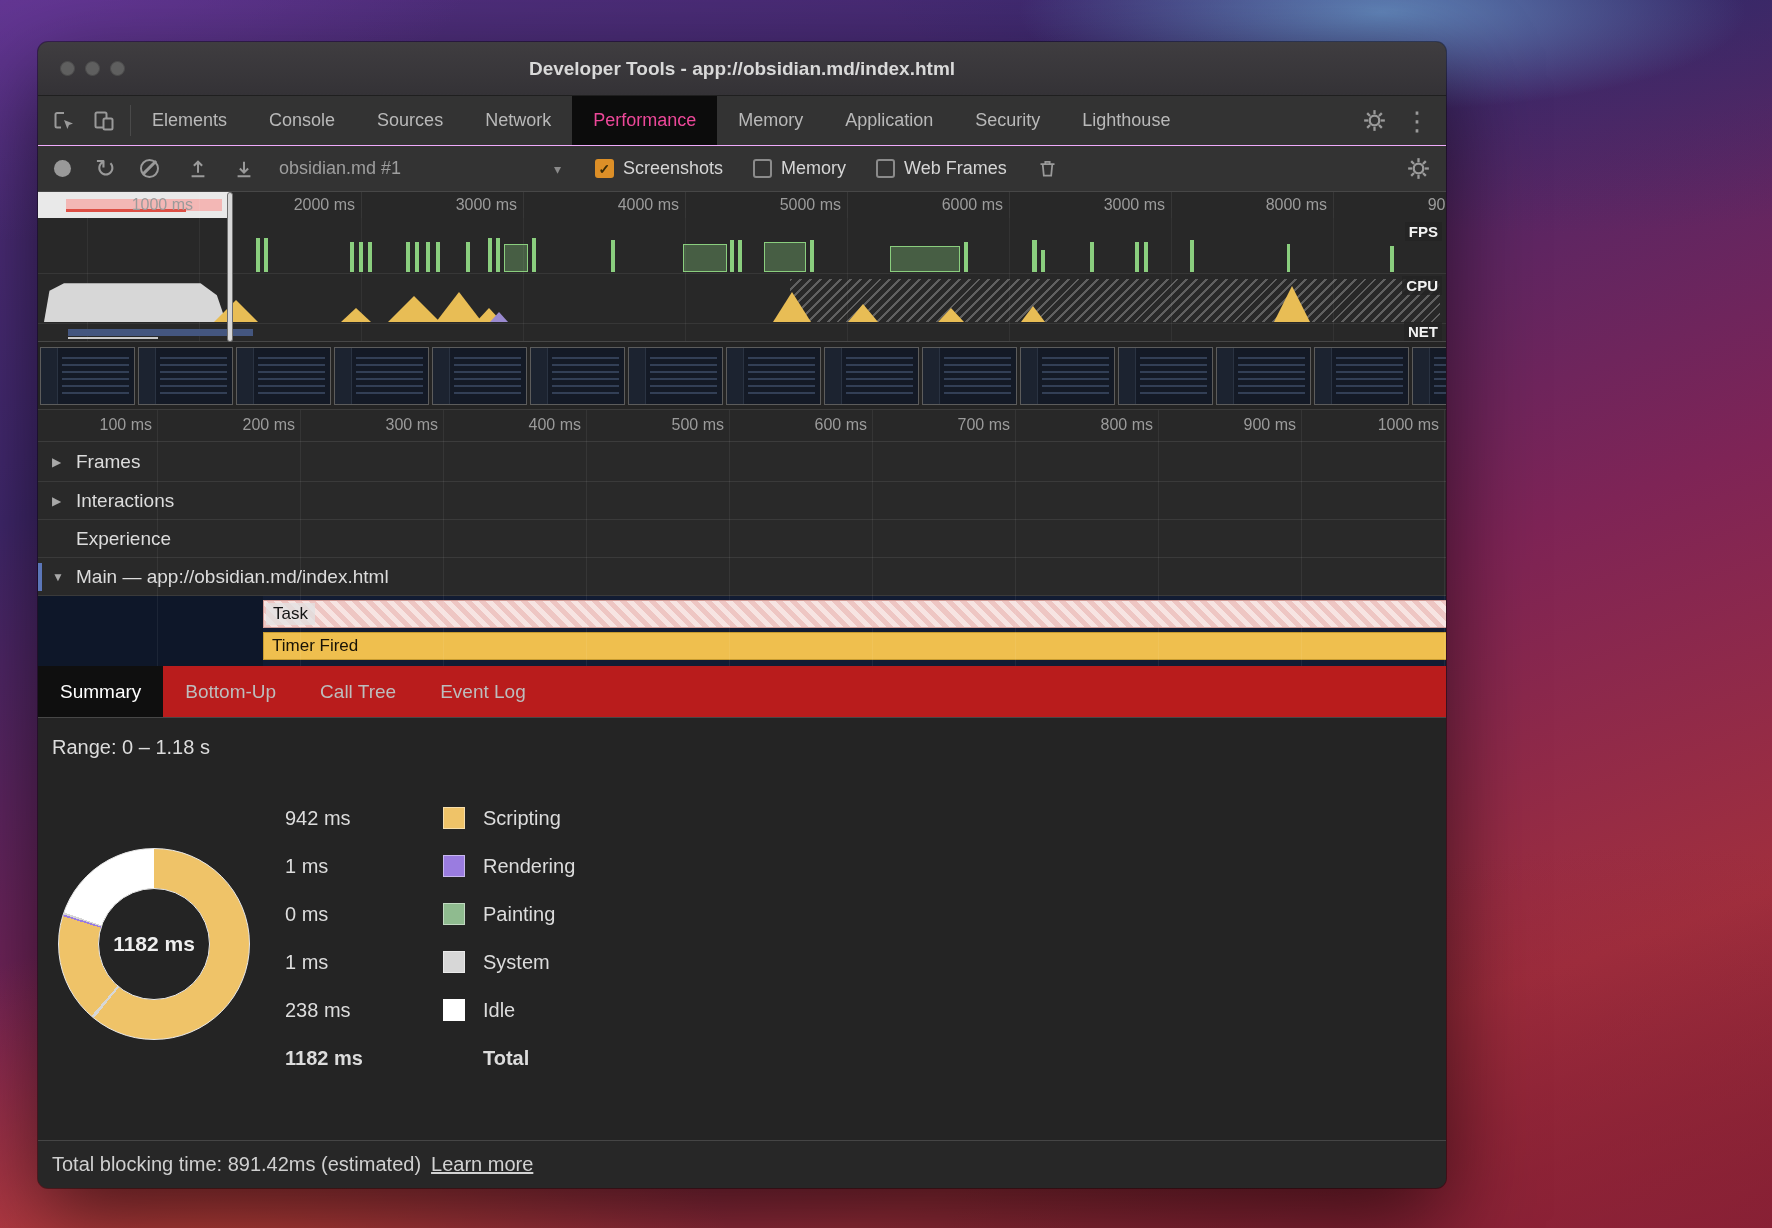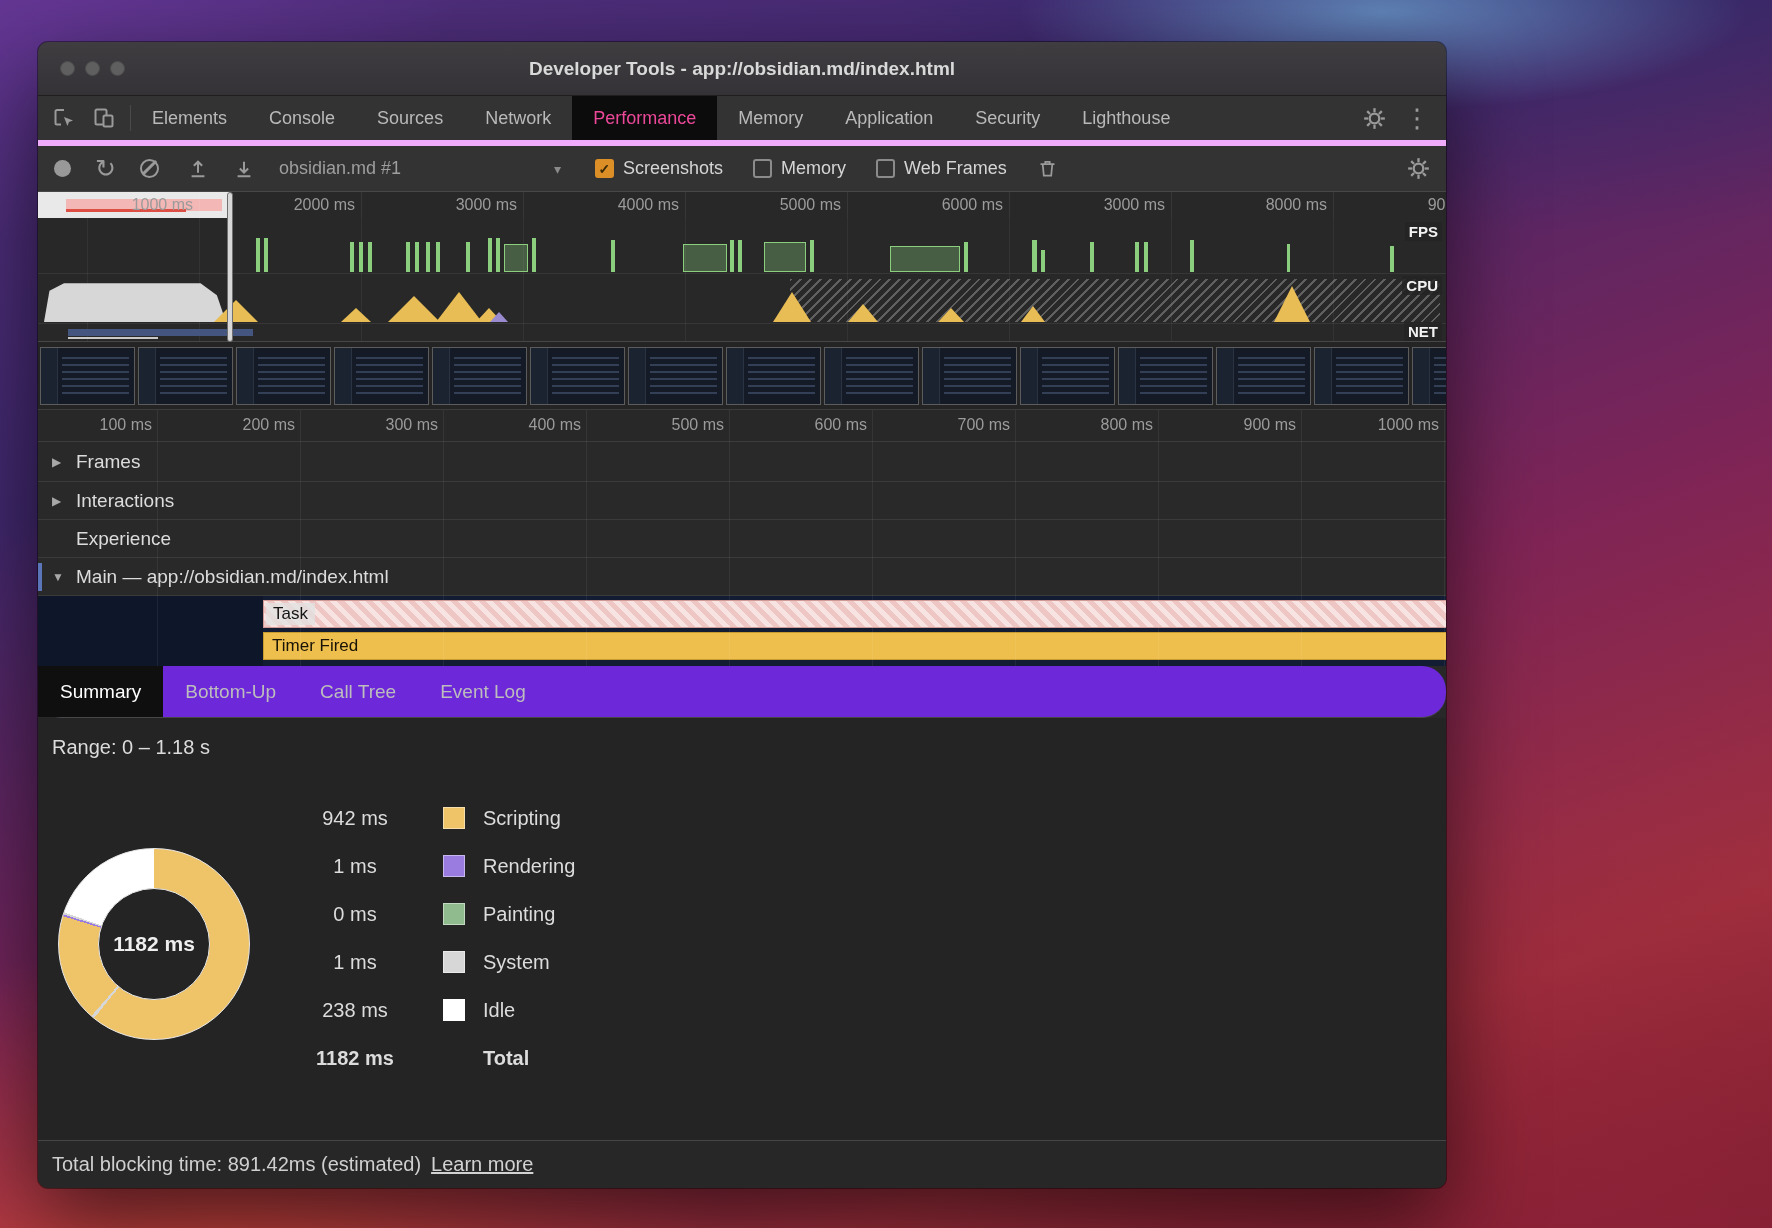--- a/index.html
+++ b/index.html
@@ -23,21 +23,21 @@
   }
 
   
   .titlebar { height:54px; background:linear-gradient(#3f3d40,#343236); border-bottom:1px solid #1f1f1f;
     display:flex; align-items:center; justify-content:center; position:relative; }
   .traffic { position:absolute; left:22px; top:0; height:100%; display:flex; align-items:center; gap:10px; }
   .light { width:15px; height:15px; border-radius:50%; background:#5f5f5f; border:1px solid #4c4c4c; }
   .wtitle { color:#d9d9d9; font-size:19px; font-weight:bold; }
 
   
-  .tabbar { height:50px; background:#333; border-bottom:6px solid #f0abfc; display:flex; align-items:stretch; }
+  .tabbar { height:50px; background:#333; border-bottom:1px solid #f0abfc; display:flex; align-items:stretch; }
   .tb-icons { display:flex; align-items:center; gap:16px; padding:0 14px; }
   .tb-sep { width:1px; background:#4a4a4a; margin:9px 0; }
   .tab { display:flex; align-items:center; padding:0 21px; color:#b9b9b9; font-size:18px; white-space:nowrap; }
   .tab.active { background:#0c0c0c; color:#ec4899; }
   .tab-right { margin-left:auto; display:flex; align-items:center; gap:18px; padding:0 16px; }
   .kebab { color:#9a9a9a; font-size:26px; line-height:1; }
 
   
   .perfbar { height:46px; background:#333; border-bottom:1px solid #474747; display:flex; align-items:center; padding:0 16px; }
   .record-dot { width:17px; height:17px; border-radius:50%; background:#999; margin-right:24px; }
@@ -122,38 +122,38 @@
   .flame-task-label { color:#141414; font-size:17px; padding:1px 7px; background:rgba(225,225,225,0.75); margin-left:2px; }
   .flame-task-cap { position:absolute; left:1598px; top:4px; width:14px; height:28px; background:#e04a42;
     clip-path:polygon(0 0, 100% 50%, 0 100%); }
   .flame-timer { position:absolute; left:225px; top:36px; width:1373px; height:28px; background:#efbf4e;
     border:1px solid #c79b30; display:flex; align-items:center; color:#181306; font-size:17px; padding-left:8px; }
   .flame-timer-cap { position:absolute; left:1598px; top:36px; width:12px; height:28px; background:#e04a42;
     clip-path:polygon(0 0, 100% 50%, 0 100%); }
   .off-line { position:absolute; top:2px; height:64px; width:2px; background:#5b76b8; }
 
   
-  .btabs { height:52px; background:#6d28d9; border-bottom:1px solid #474747; display:flex; align-items:stretch;border-radius:24px; }
+  .btabs { height:52px; background:#b91c1c; border-bottom:1px solid #474747; display:flex; align-items:stretch; }
   .btab { display:flex; align-items:center; padding:0 22px; color:#bdbdbd; font-size:19px; }
   .btab.active { background:#0f0f0f; color:#fff; }
 
   
   .summary { height:422px; background:#242424; position:relative; }
   .range { position:absolute; left:14px; top:18px; color:#dcdcdc; font-size:20px;text-align:center; }
   .donut { position:absolute; left:20px; top:130px; width:192px; height:192px; border-radius:50%;
     border:1px solid #e8e8e8;
     background:conic-gradient(from 0deg,
       #efc368 0deg 219deg, #d7d7d7 219deg 221deg, #efc368 221deg 287deg,
       #9a7ce0 287deg 288.2deg, #d7d7d7 288.2deg 289.4deg, #ffffff 289.4deg 360deg); }
   .donut::after { content:""; position:absolute; inset:39px; border-radius:50%; background:#242424; border:1px solid #e8e8e8; }
   .donut-label { position:absolute; left:20px; top:130px; width:192px; height:192px; display:flex;
     align-items:center; justify-content:center; color:#efefef; font-size:21px; font-weight:bold; z-index:2; }
   .legend { position:absolute; left:247px; top:76px; }
   .lrow { display:flex; align-items:center; height:48px; }
-  .lval { width:140px; text-align:center; color:#dcdcdc; font-size:20px; }
+  .lval { width:140px; text-align:left; color:#dcdcdc; font-size:20px; }
   .lswatch { width:22px; height:22px; margin-left:18px; border:1px solid rgba(255,255,255,0.45); }
   .llabel { margin-left:18px; color:#dcdcdc; font-size:20px; }
   .sw0 { background:#efc368; } .sw1 { background:#9a7ce0; } .sw2 { background:#8fbb8f; }
   .sw3 { background:#d7d7d7; } .sw4 { background:#ffffff; }
   .lswatch.hidden { visibility:hidden; }
   .bold { font-weight:bold; }
 
   
   .statusbar { height:48px; background:#272727; border-top:1px solid #454545; display:flex; align-items:center;
     padding:0 14px; gap:10px; color:#cfcfcf; font-size:20px; }

